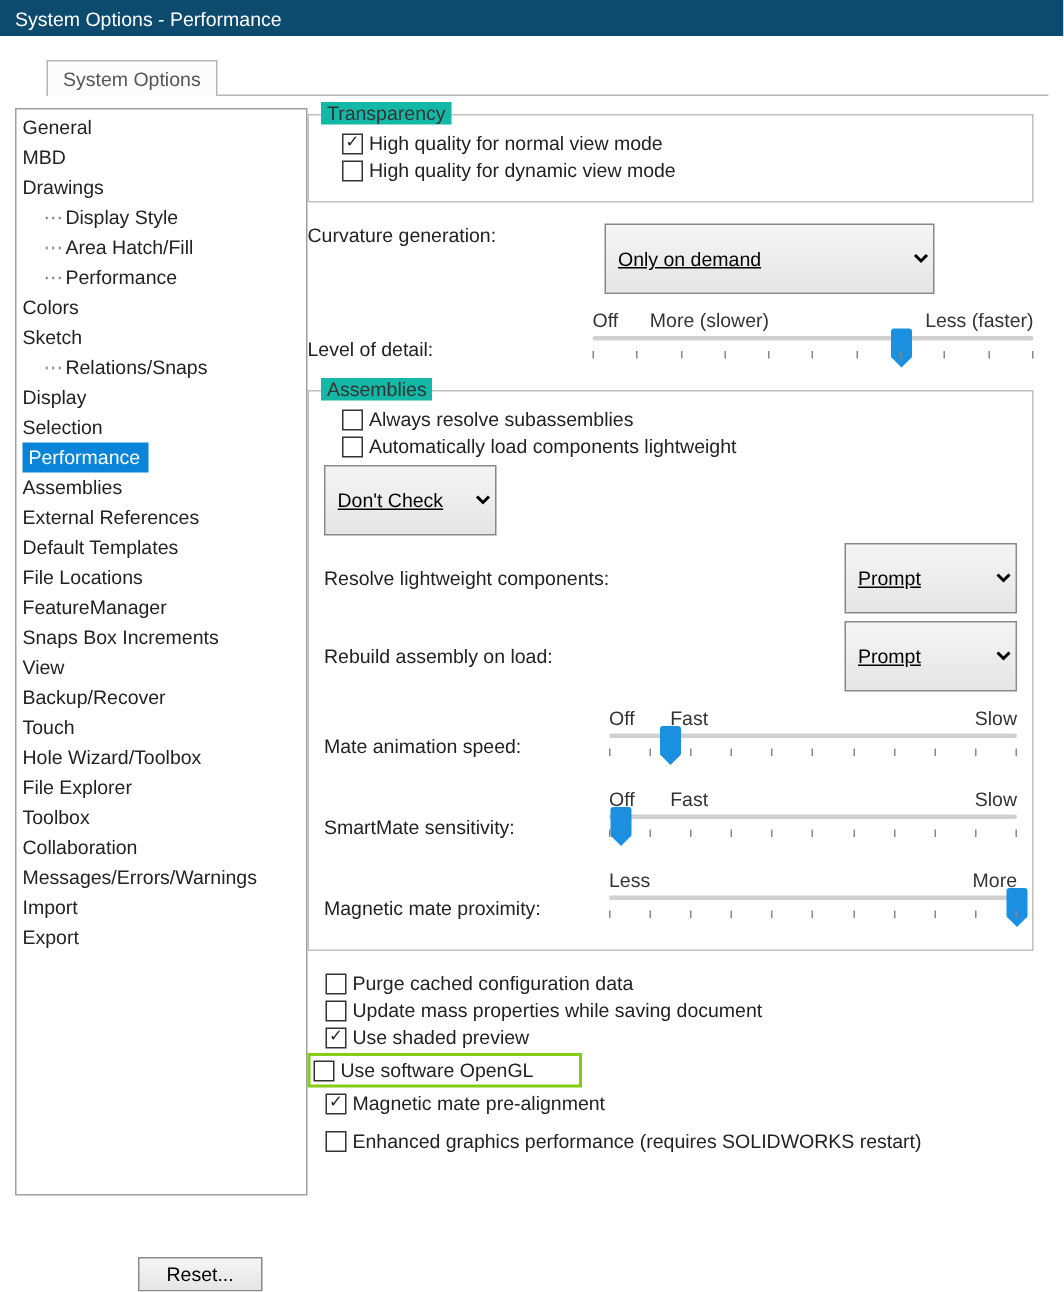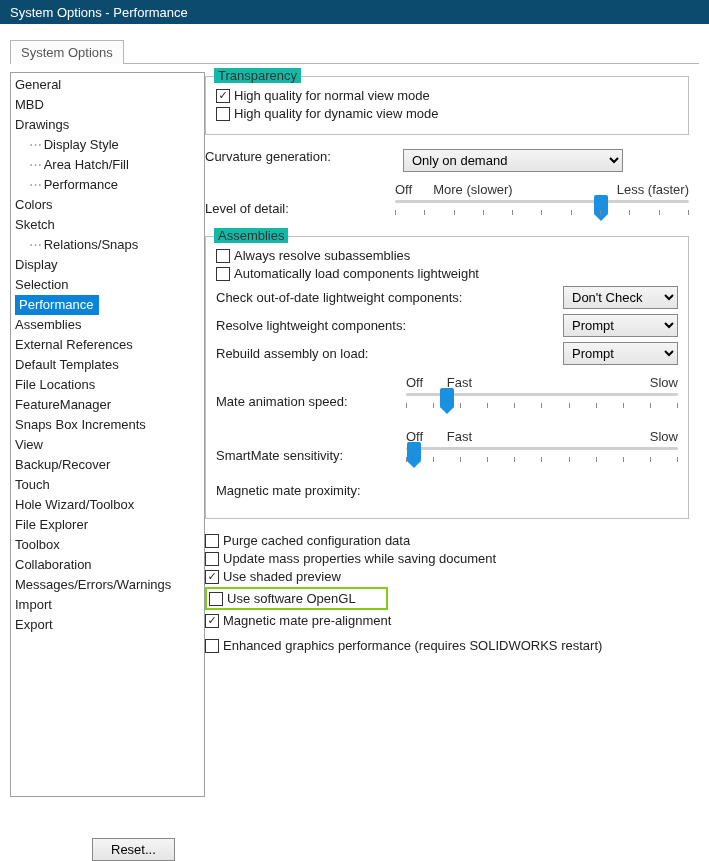--- a/index.html
+++ b/index.html
@@ -1,36 +1,36 @@
 <!DOCTYPE html>
 <html><head>
 <meta charset="utf-8">
 <style>
 * { box-sizing: border-box; margin: 0; padding: 0; font-family: "Segoe UI", Arial, sans-serif; font-size: 13px; }
 body { background: #fff; width: 709px; height: 861px; overflow: hidden; }
 .titlebar { background: #0c4a6e; color: #fff; padding: 4px 10px; font-size: 13px; height: 24px; display: flex; align-items: center; }
 .content { padding: 12px 10px 0 10px; display: flex; flex-direction: column; height: calc(861px - 24px); }
-.tab-row { display: flex; align-items: flex-end; height: 28px; position: relative; }
+.tab-row { display: flex; align-items: flex-end; height: 28px; position: relative; margin-left: 21px; }
 .tab { border: 1px solid #b5b5b5; border-bottom: none; padding: 4px 10px; background: #fcfcfc; position: relative; z-index: 2; color: #555; }
 .tab-line { position: absolute; left: 0; right: 0; bottom: 0; height: 1px; background: #b5b5b5; z-index: 1; }
 .tab-body { display: flex; flex: 1; padding-top: 8px; }
 .sidebar { width: 195px; border: 1px solid #a0a0a0; padding: 2px 0; height: 725px; overflow: hidden; }
 .nav-item { padding: 1px 2px 1px 4px; cursor: default; color: #222; line-height: 18px; white-space: nowrap; }
 .nav-item.indent { padding-left: 18px; }
 .nav-item.indent::before { content: "⋯ "; color: #888; letter-spacing: -1px; }
 .nav-item.sel { background: #0a84d9; color: #fff; display: inline-block; padding-right: 6px; margin-left: 2px; }
 .main { flex: 1; padding: 0 10px 0 0; }
 .groupbox { border: 1px solid #bfbfbf; padding: 8px 10px 10px 10px; margin-bottom: 14px; position: relative; }
 .groupbox > legend, .group-title { position: absolute; top: -9px; left: 8px; background: #14b8a6; padding: 0 4px; color: #333; }
 .row { display: flex; align-items: flex-start; margin: 4px 0; gap: 8px; }
-.chk { display: flex; align-items: center; gap: 4px; margin: 3px 0; cursor: default; }
+.chk { display: flex; align-items: center; gap: 4px; margin: 3px 12px; cursor: default; }
 .chkbox { width: 14px; height: 14px; border: 1px solid #333; display: flex; align-items: center; justify-content: center; font-size: 11px; line-height: 1; }
 .chkbox.checked::after { content: "✓"; color: #222; }
 .label { color: #222; }
-select { border: 1px solid #888; background: linear-gradient(#f5f5f5,#e5e5e5); padding: 2px 4px; min-width: 115px; font-size: 13px; }
+select { border: 1px solid #888; background: linear-gradient(#f5f5f5,#e5e5e5); padding: 14px 4px; min-width: 115px; font-size: 13px; text-decoration: underline; }
 select.wide { width: 220px; }
 .slider-row { display: flex; align-items: flex-end; margin: 10px 0 14px 0; }
 .slider-label { width: 190px; color: #222; padding-bottom: 6px; }
 .slider-area { flex: 1; position: relative; height: 40px; }
 .slider-toplabels { position: absolute; left: 0; right: 0; top: 0; display: flex; justify-content: space-between; font-size: 12px; color: #333; }
 .slider-track { position: absolute; left: 0; right: 0; top: 18px; height: 3px; background: #d0d0d0; border-radius: 2px; }
 .slider-tickmarks { position: absolute; left: 0; right: 0; top: 28px; height: 6px; display: flex; justify-content: space-between; }
 .slider-tickmarks span { width: 1px; height: 5px; background: #888; }
 .thumb { position: absolute; top: 13px; width: 14px; height: 20px; background: #1b8fe0; border-radius: 2px; transform: translateX(-50%); }
 .thumb::after { content: ""; position: absolute; bottom: -6px; left: 0; width: 0; height: 0; border-left: 7px solid transparent; border-right: 7px solid transparent; border-top: 7px solid #1b8fe0; }
@@ -142,21 +142,20 @@
         <div class="chk">
           <span class="chkbox"></span>
           <span class="label">Always resolve subassemblies</span>
         </div>
         <div class="chk">
           <span class="chkbox"></span>
           <span class="label">Automatically load components lightweight</span>
         </div>
 
         <div class="list-item-row">
-          <span class="label">Check out-of-date lightweight components:</span>
           <select><option>Don't Check</option></select>
         </div>
         <div class="list-item-row">
           <span class="label">Resolve lightweight components:</span>
           <select><option>Prompt</option></select>
         </div>
         <div class="list-item-row">
           <span class="label">Rebuild assembly on load:</span>
           <select><option>Prompt</option></select>
         </div>
@@ -208,20 +207,41 @@
                 <span></span>
                 <span></span>
                 <span></span>
                 <span></span>
               </div>
           </div>
         </div>
 
         <div class="slider-row" style="margin-bottom:4px;">
           <div class="slider-label">Magnetic mate proximity:</div>
+          <div class="slider-area">
+            <div class="slider-toplabels">
+              <span>Less</span>
+              <span style="margin-left:auto">More</span>
+            </div>
+            <div class="slider-track"></div>
+            <div class="thumb" style="left:100%"></div>
+            <div class="slider-tickmarks">
+                <span></span>
+                <span></span>
+                <span></span>
+                <span></span>
+                <span></span>
+                <span></span>
+                <span></span>
+                <span></span>
+                <span></span>
+                <span></span>
+                <span></span>
+              </div>
+          </div>
         </div>
       </div>
 
       
       <div class="chk">
         <span class="chkbox"></span>
         <span class="label">Purge cached configuration data</span>
       </div>
       <div class="chk">
         <span class="chkbox"></span>

